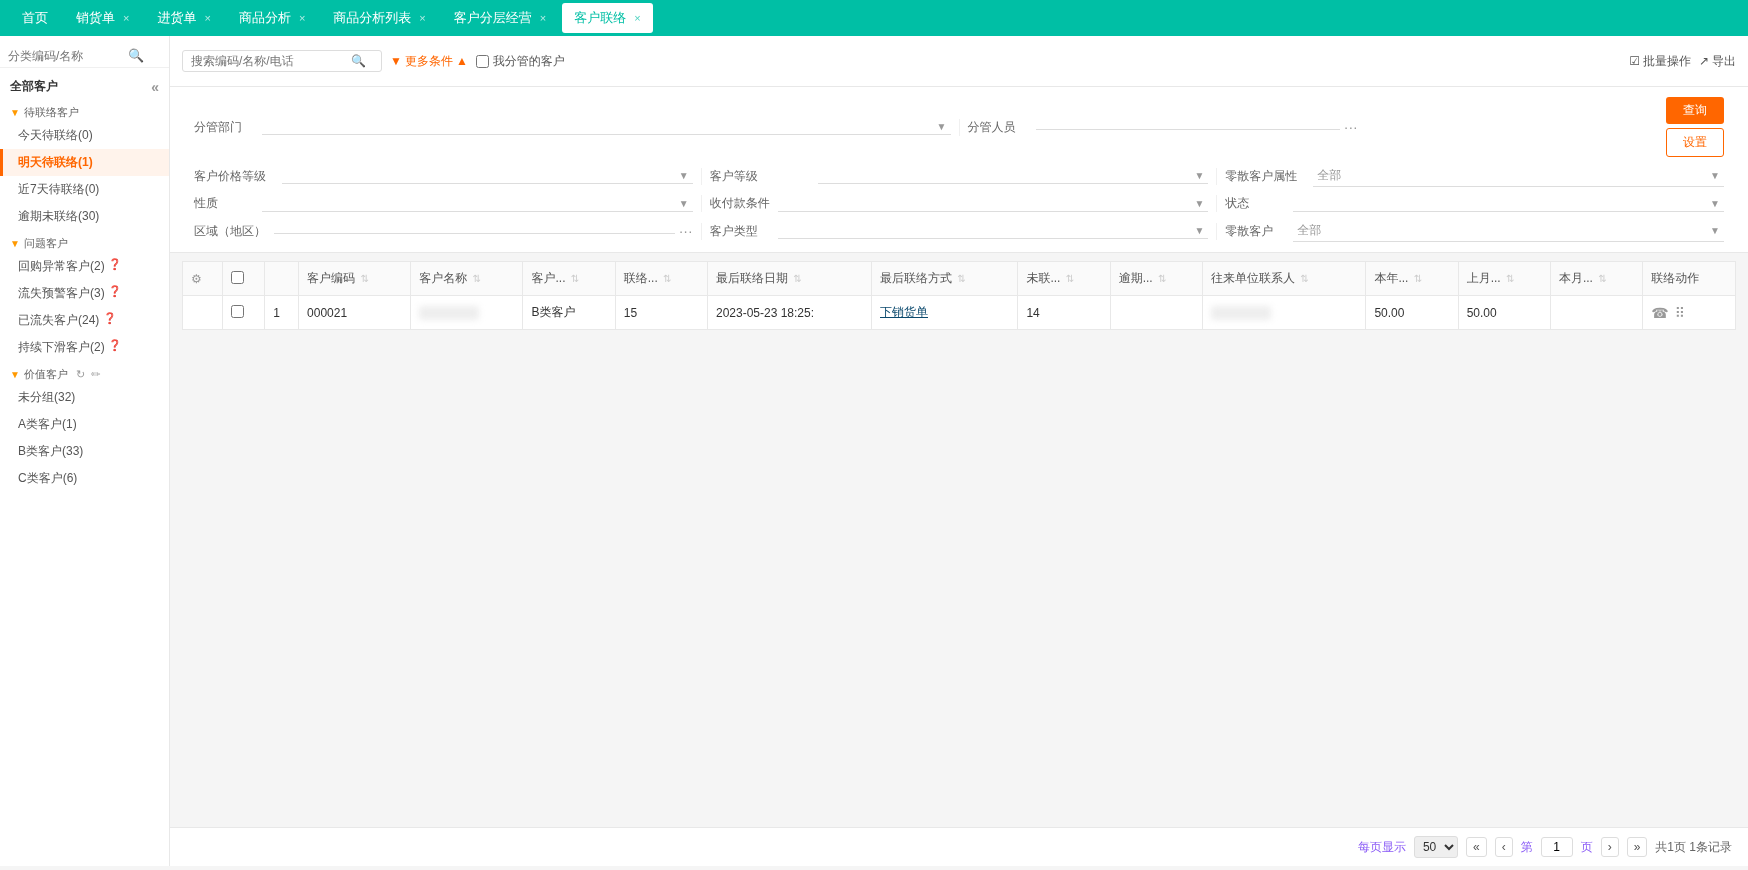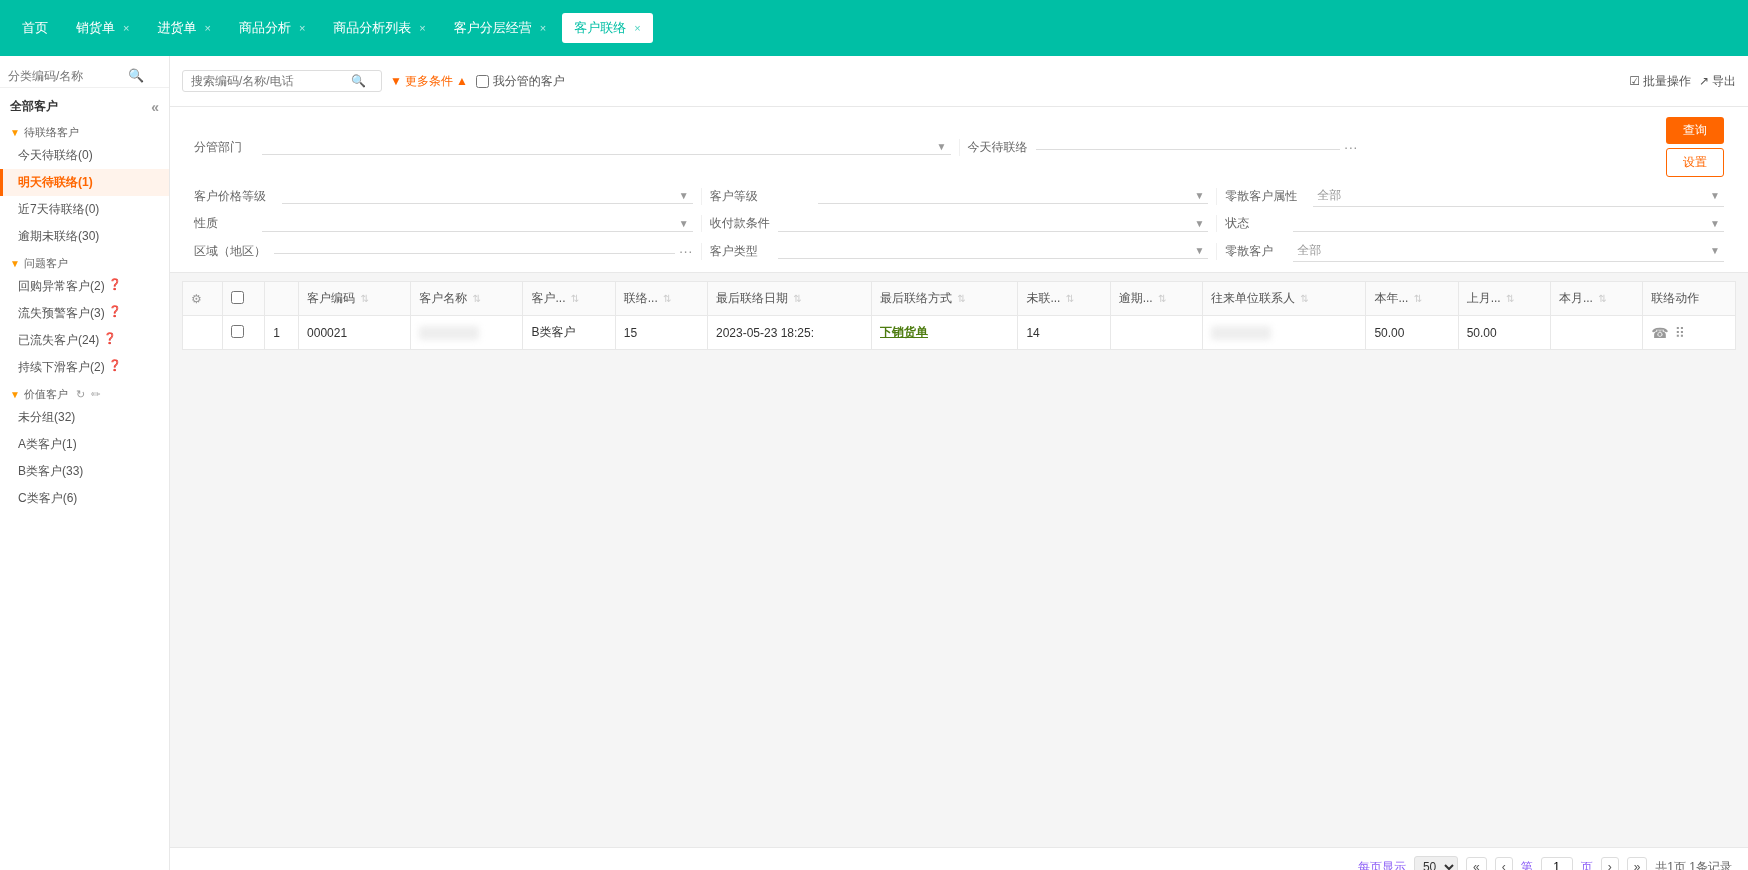--- a/index.html
+++ b/index.html
@@ -1,20 +1,20 @@
 <!DOCTYPE html>
 <html><head>
   <meta charset="utf-8">
   <style>
     * { box-sizing: border-box; margin: 0; padding: 0; }
     body { font-family: "Microsoft YaHei", "PingFang SC", sans-serif; font-size: 12px; background: #f5f5f5; color: #333; overflow: hidden; }
 
     
     .top-nav {
-      display: flex; align-items: center; background: #00bfa5; height: 56px; padding: 0 10px; gap: 4px;
+      display: flex; align-items: center; background: #00bfa5; height: 36px; padding: 0 10px; gap: 4px;
     }
     .nav-item {
       color: #fff; padding: 6px 12px; cursor: pointer; font-size: 13px; border-radius: 3px; white-space: nowrap;
       display: flex; align-items: center; gap: 4px;
     }
     .nav-item.active { background: #fff; color: #00bfa5; }
     .nav-item .close-x { font-size: 11px; margin-left: 4px; opacity: 0.7; }
     .nav-home { font-size: 13px; }
 
     
@@ -107,21 +107,21 @@
     .data-table thead tr { background: #fafafa; }
     .data-table th {
       padding: 8px 8px; border: 1px solid #e8e8e8; color: #555; font-weight: normal; white-space: nowrap;
       text-align: left;
     }
     .data-table th .sort-icon { color: #ccc; font-size: 10px; margin-left: 2px; }
     .data-table td {
       padding: 8px 8px; border: 1px solid #e8e8e8; color: #333; white-space: nowrap;
     }
     .gear-icon { color: #999; cursor: pointer; }
-    .link-text { color: #4d7c0f; text-decoration: underline; cursor: pointer; font-weight: bold; }
+    .link-text { color: #0c4a6e; text-decoration: underline; cursor: pointer; }
 
     
     .pagination {
       display: flex; align-items: center; justify-content: flex-end; padding: 8px 16px;
       background: #fff; border-top: 1px solid #e8e8e8; gap: 8px; font-size: 12px;
     }
     .pagination-label { color: #8b5cf6; }
     .pagination-select {
       border: 1px solid #ddd; border-radius: 3px; padding: 2px 4px; font-size: 12px; color: #333;
     }
@@ -277,21 +277,21 @@
 
       <div class="filter-row">
         <div class="filter-field" style="flex:2;">
           <span class="filter-label">分管部门</span>
           <div class="filter-select">
             <span></span>
               <span class="arrow">▼</span>
           </div>
         </div>
         <div class="filter-field" style="flex:2; display:flex; align-items:center;">
-          <span class="filter-label">今天待联络</span>
+          <span class="filter-label">分管人员</span>
           <div class="filter-select" style="flex:1;">
             <span></span>
           </div>
           <span class="filter-dots">···</span>
           <div style="flex:1;"></div>
           <div style="display:flex;flex-direction:column;gap:4px;margin-left:12px;">
             <button class="btn-query">查询</button>
             <button class="btn-reset">设置</button>
           </div>
         </div>

